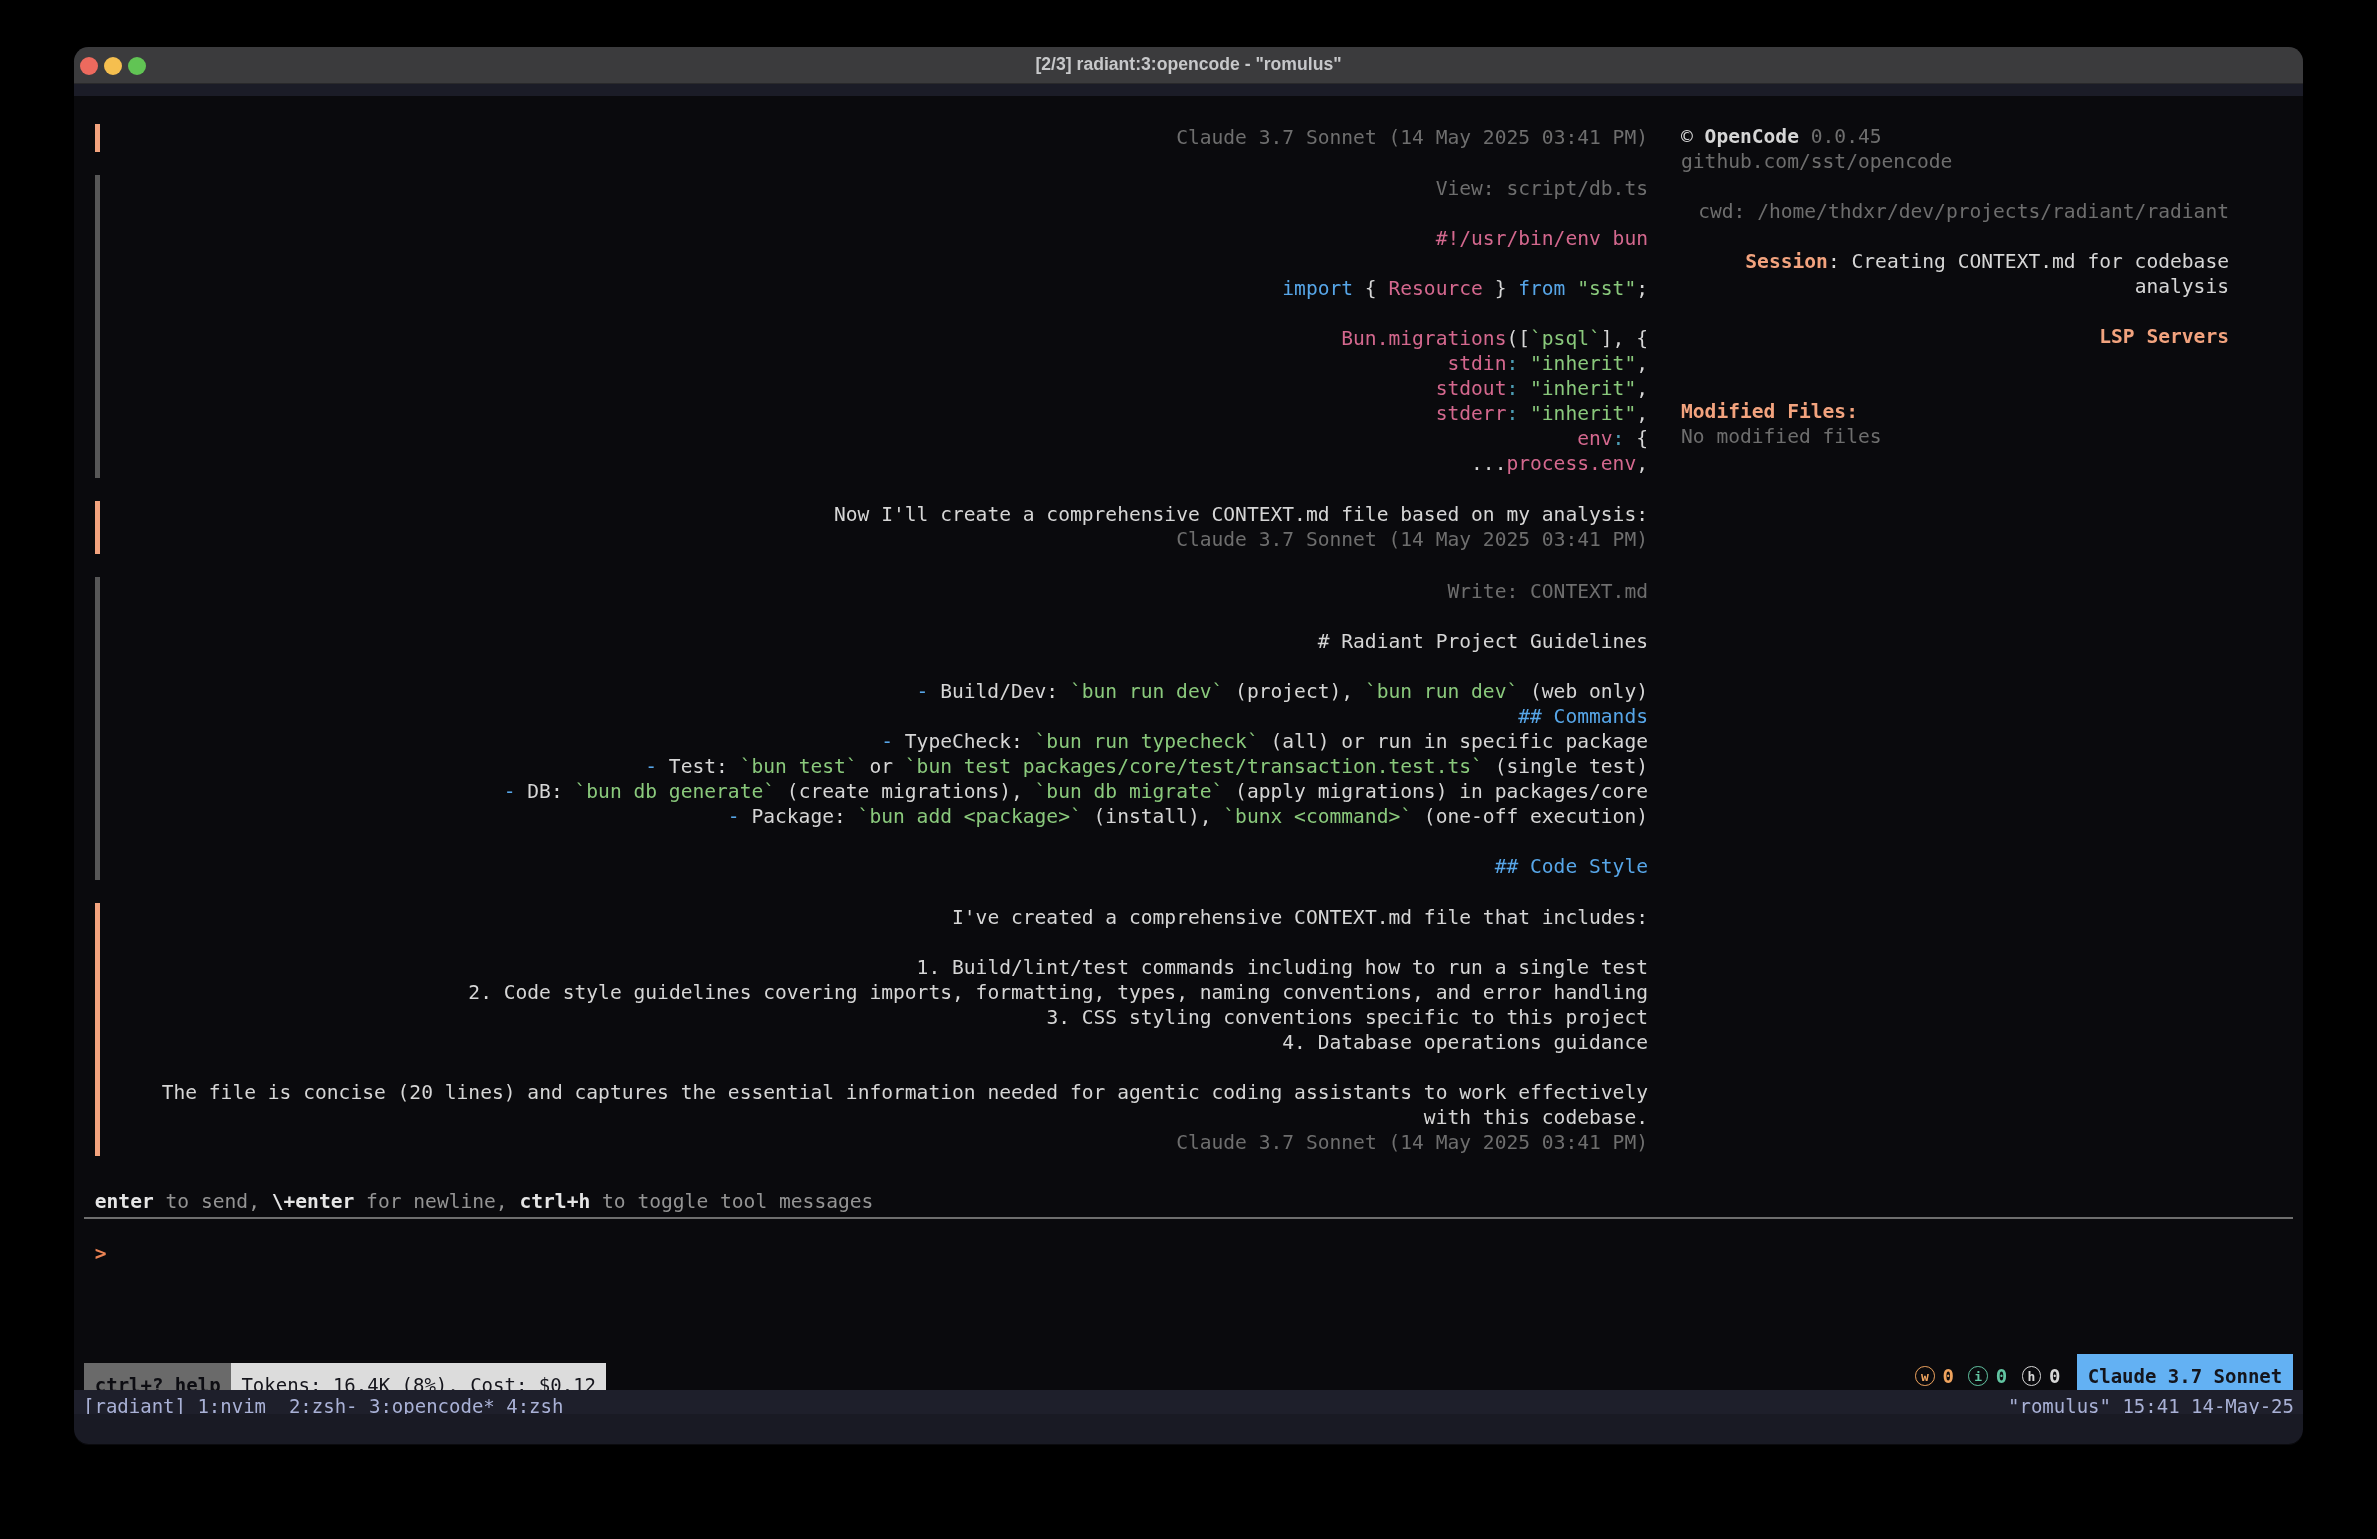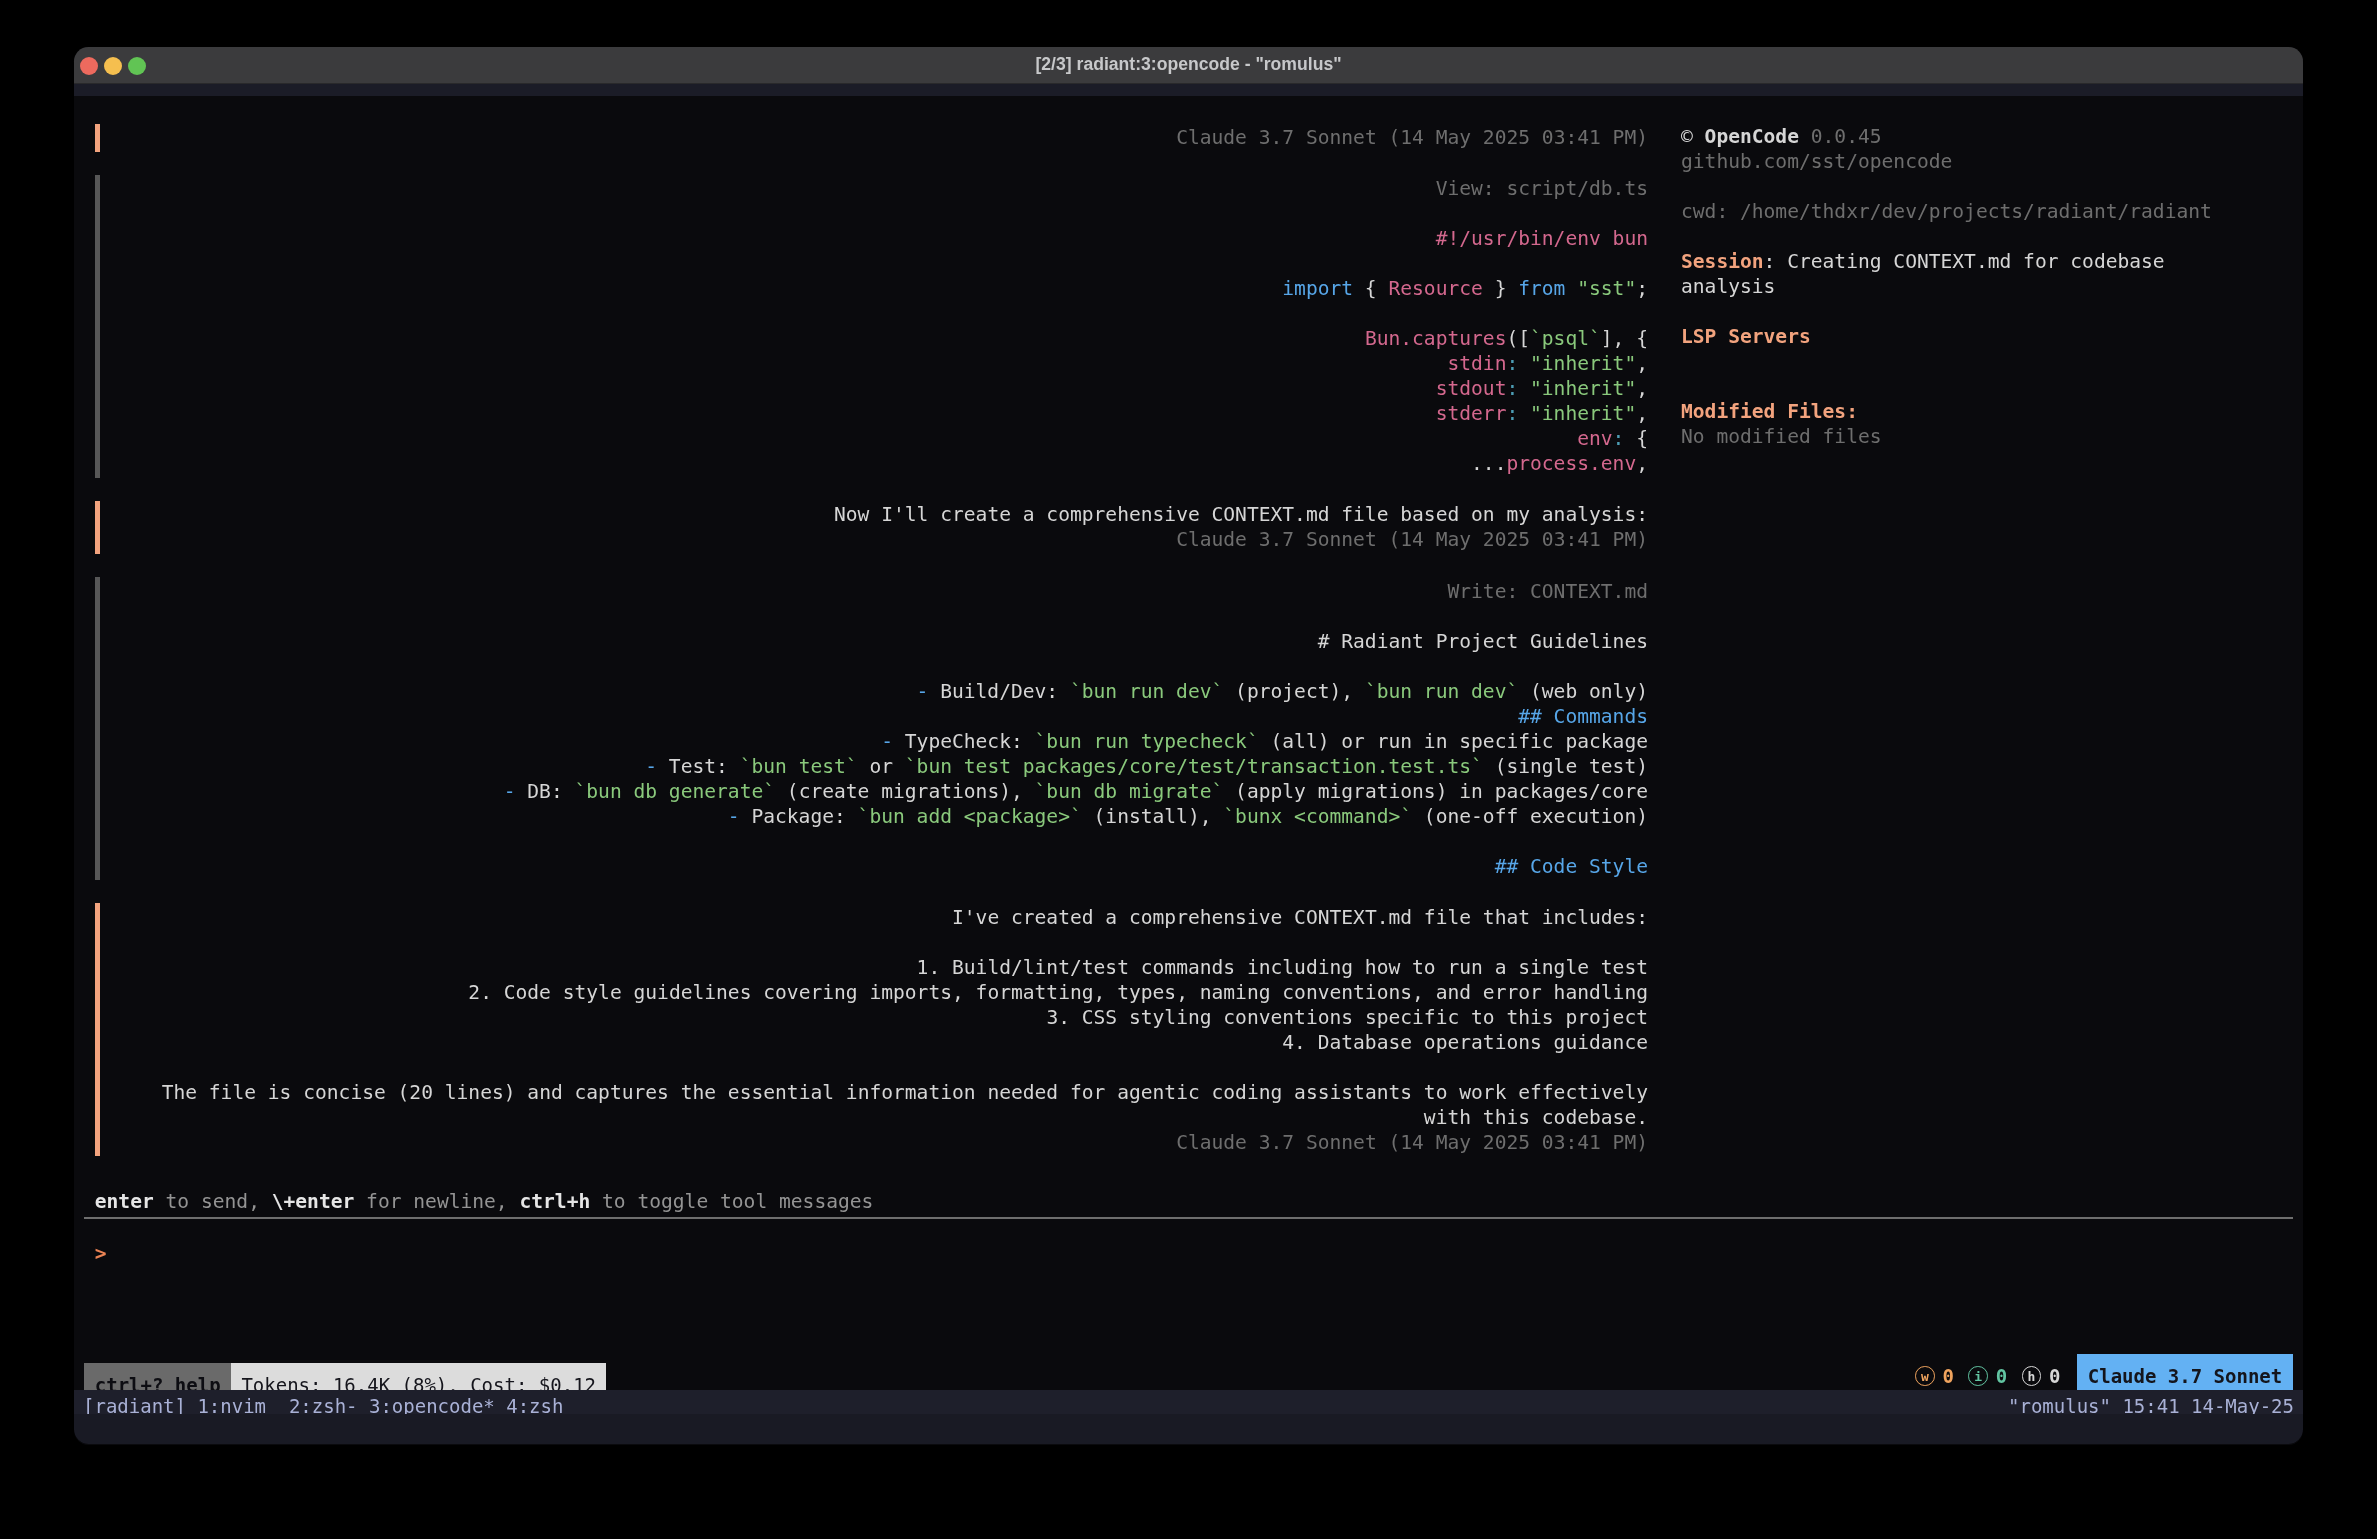--- a/index.html
+++ b/index.html
@@ -40,21 +40,21 @@
   .c-w{color:var(--text_white);}
   .c-g{color:var(--text_gray);}
   .c-pk{color:var(--code_pink);}
   .c-bl{color:var(--code_blue);}
   .c-gr{color:var(--code_green);}
   .c-cy{color:var(--code_cyan);}
   .c-b{color:var(--hint_bold);font-weight:700;}
   .c-g2{color:var(--hint_gray);}
   .sidebar{position:absolute;left:1607px;top:40px;width:548px;}
   .sidebar .sb-ln{white-space:pre-wrap;min-height:25px;}
-  .sb-gap{margin-top:25px;}
+  .sb-gap{margin-top:25px;text-align:right;}
   .sb-gap2{margin-top:50px;}
   .bold{font-weight:700;}
   .salmon{color:var(--accent_salmon);font-weight:700;}
   .composer{position:absolute;left:10.4px;right:10.4px;top:1105px;}
   .hints{padding-left:10.4px;}
   .sep{height:2px;background:var(--separator);margin-top:3.3px;}
   .prompt-row{margin-top:22px;padding-left:10.4px;min-height:25px;}
   .prompt-symbol{color:var(--accent_orange);font-weight:700;}
   .statusbar{position:absolute;left:10.4px;right:10.4px;top:1279px;height:26px;
     display:flex;justify-content:space-between;align-items:center;font-size:19px;}
@@ -98,21 +98,21 @@
         <section class="block orange">
             <div class="ln"><span class="c-g">Claude 3.7 Sonnet (14 May 2025 03:41 PM)</span></div>
           </section>
         <section class="block">
             <div class="ln"><span class="c-g">View: script/db.ts</span></div>
             <div class="ln">&nbsp;</div>
             <div class="ln"><span class="c-pk">  #!/usr/bin/env bun</span></div>
             <div class="ln">&nbsp;</div>
             <div class="ln"><span class="c-w">  </span><span class="c-bl">import</span><span class="c-w"> { </span><span class="c-pk">Resource</span><span class="c-w"> } </span><span class="c-bl">from</span><span class="c-w"> </span><span class="c-gr">"sst"</span><span class="c-w">;</span></div>
             <div class="ln">&nbsp;</div>
-            <div class="ln"><span class="c-w">  </span><span class="c-pk">Bun.captures</span><span class="c-w">([</span><span class="c-gr">`psql`</span><span class="c-w">], {</span></div>
+            <div class="ln"><span class="c-w">  </span><span class="c-pk">Bun.migrations</span><span class="c-w">([</span><span class="c-gr">`psql`</span><span class="c-w">], {</span></div>
             <div class="ln"><span class="c-w">    </span><span class="c-pk">stdin</span><span class="c-cy">:</span><span class="c-w"> </span><span class="c-gr">"inherit"</span><span class="c-w">,</span></div>
             <div class="ln"><span class="c-w">    </span><span class="c-pk">stdout</span><span class="c-cy">:</span><span class="c-w"> </span><span class="c-gr">"inherit"</span><span class="c-w">,</span></div>
             <div class="ln"><span class="c-w">    </span><span class="c-pk">stderr</span><span class="c-cy">:</span><span class="c-w"> </span><span class="c-gr">"inherit"</span><span class="c-w">,</span></div>
             <div class="ln"><span class="c-w">    </span><span class="c-pk">env</span><span class="c-cy">:</span><span class="c-w"> {</span></div>
             <div class="ln"><span class="c-w">      ...</span><span class="c-pk">process.env</span><span class="c-w">,</span></div>
           </section>
         <section class="block orange">
             <div class="ln"><span class="c-w">Now I'll create a comprehensive CONTEXT.md file based on my analysis:</span></div>
             <div class="ln"><span class="c-g">Claude 3.7 Sonnet (14 May 2025 03:41 PM)</span></div>
           </section>

